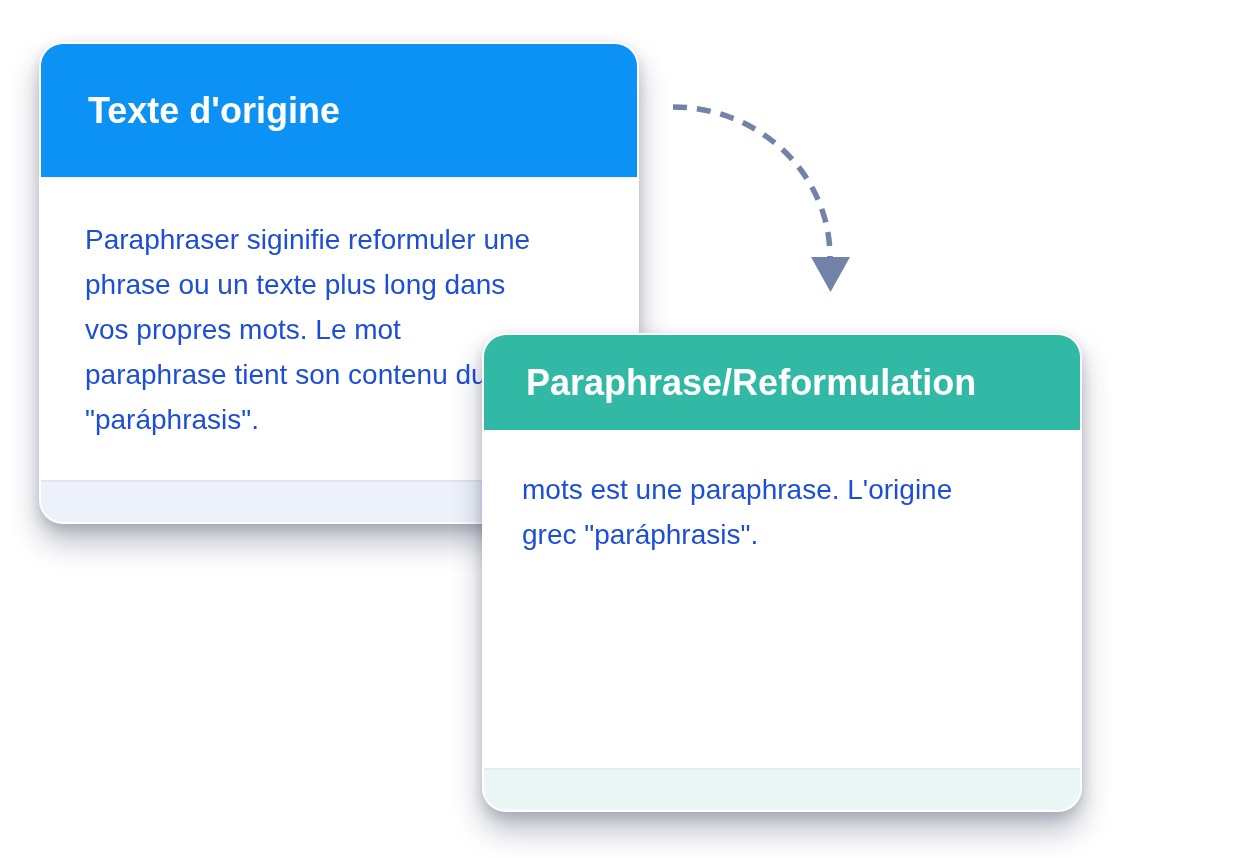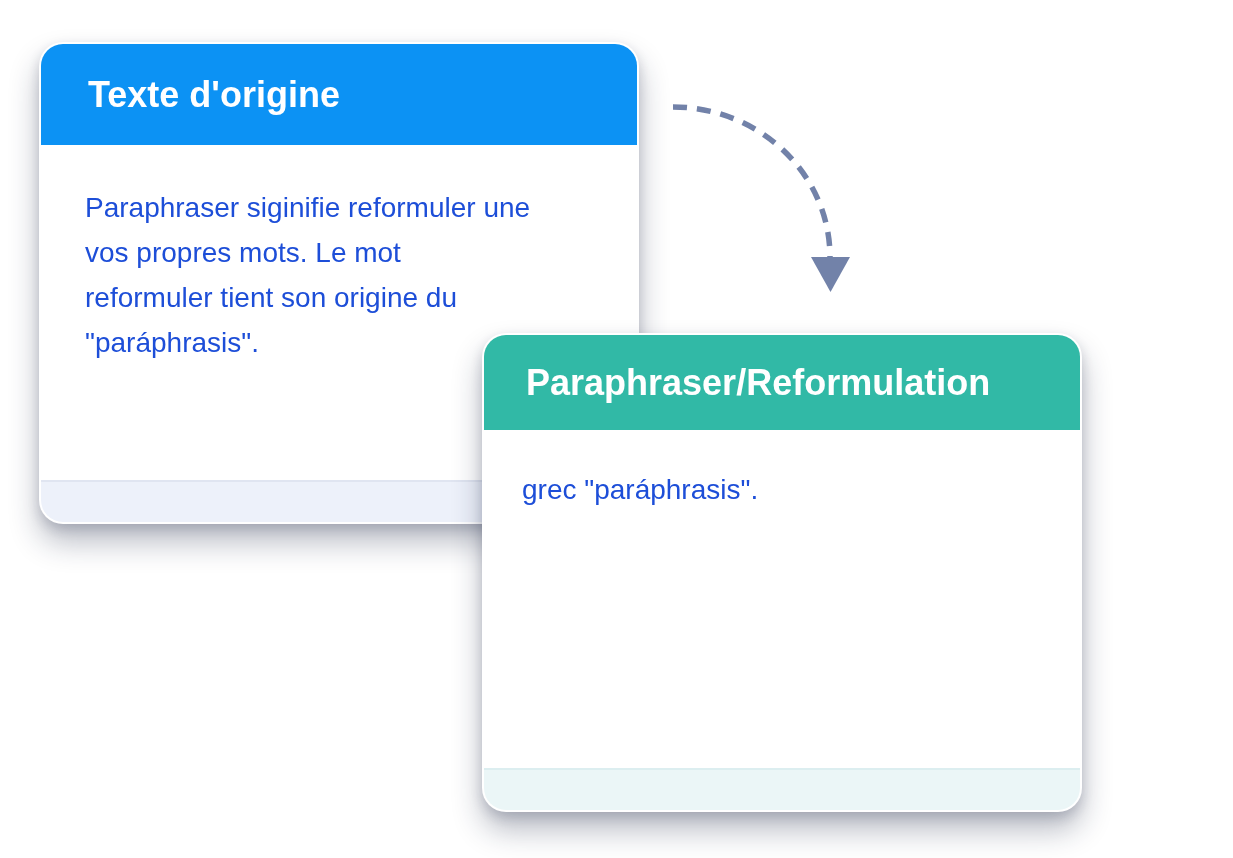--- a/index.html
+++ b/index.html
@@ -45,21 +45,21 @@
     left: 482px;
     top: 333px;
     height: 479px;
     z-index: 2;
   }
   .card-header {
     flex: 0 0 auto;
     display: flex;
     align-items: center;
   }
-  .card-1 .card-header { height: 101px; padding: 0 47px; background: #0c92f4; align-items: center; }
+  .card-1 .card-header { height: 101px; padding: 16px 47px; background: #0c92f4; align-items: center; }
   .card-2 .card-header { height: 95px;  padding: 0 42px; background: #31b9a6; }
   .card-title {
     margin: 0;
     color: #ffffff;
     font-size: 36px;
     font-weight: 700;
     white-space: nowrap;
   }
   .card-body {
     flex: 1 1 auto;
@@ -89,30 +89,32 @@
     <path d="M 673 107 A 157 150 0 0 1 830 257" fill="none" stroke-width="5.5" stroke-dasharray="14 10" stroke-linecap="butt" stroke="#7282a9"></path>
     <polygon points="811,257 850,257 830.5,292" fill="#7282a9"></polygon>
   </svg>
 
   <section class="card card-1">
     <header class="card-header">
       <h2 class="card-title">Texte d'origine</h2>
     </header>
     <div class="card-body">
       <div class="body-line">Paraphraser siginifie reformuler une</div>
+      <div class="body-line">phrase ou un texte plus long dans</div>
       <div class="body-line">vos propres mots. Le mot</div>
-      <div class="body-line">reformuler tient son origine du</div>
+      <div class="body-line">paraphrase tient son contenu du</div>
       <div class="body-line">"paráphrasis".</div>
     </div>
     <footer class="card-footer"></footer>
   </section>
 
   <section class="card card-2">
     <header class="card-header">
-      <h2 class="card-title">Paraphraser/Reformulation</h2>
+      <h2 class="card-title">Paraphrase/Reformulation</h2>
     </header>
     <div class="card-body">
+      <div class="body-line">mots est une paraphrase. L'origine</div>
       <div class="body-line">grec "paráphrasis".</div>
     </div>
     <footer class="card-footer"></footer>
   </section>
 
 </main>
 
 </body></html>

